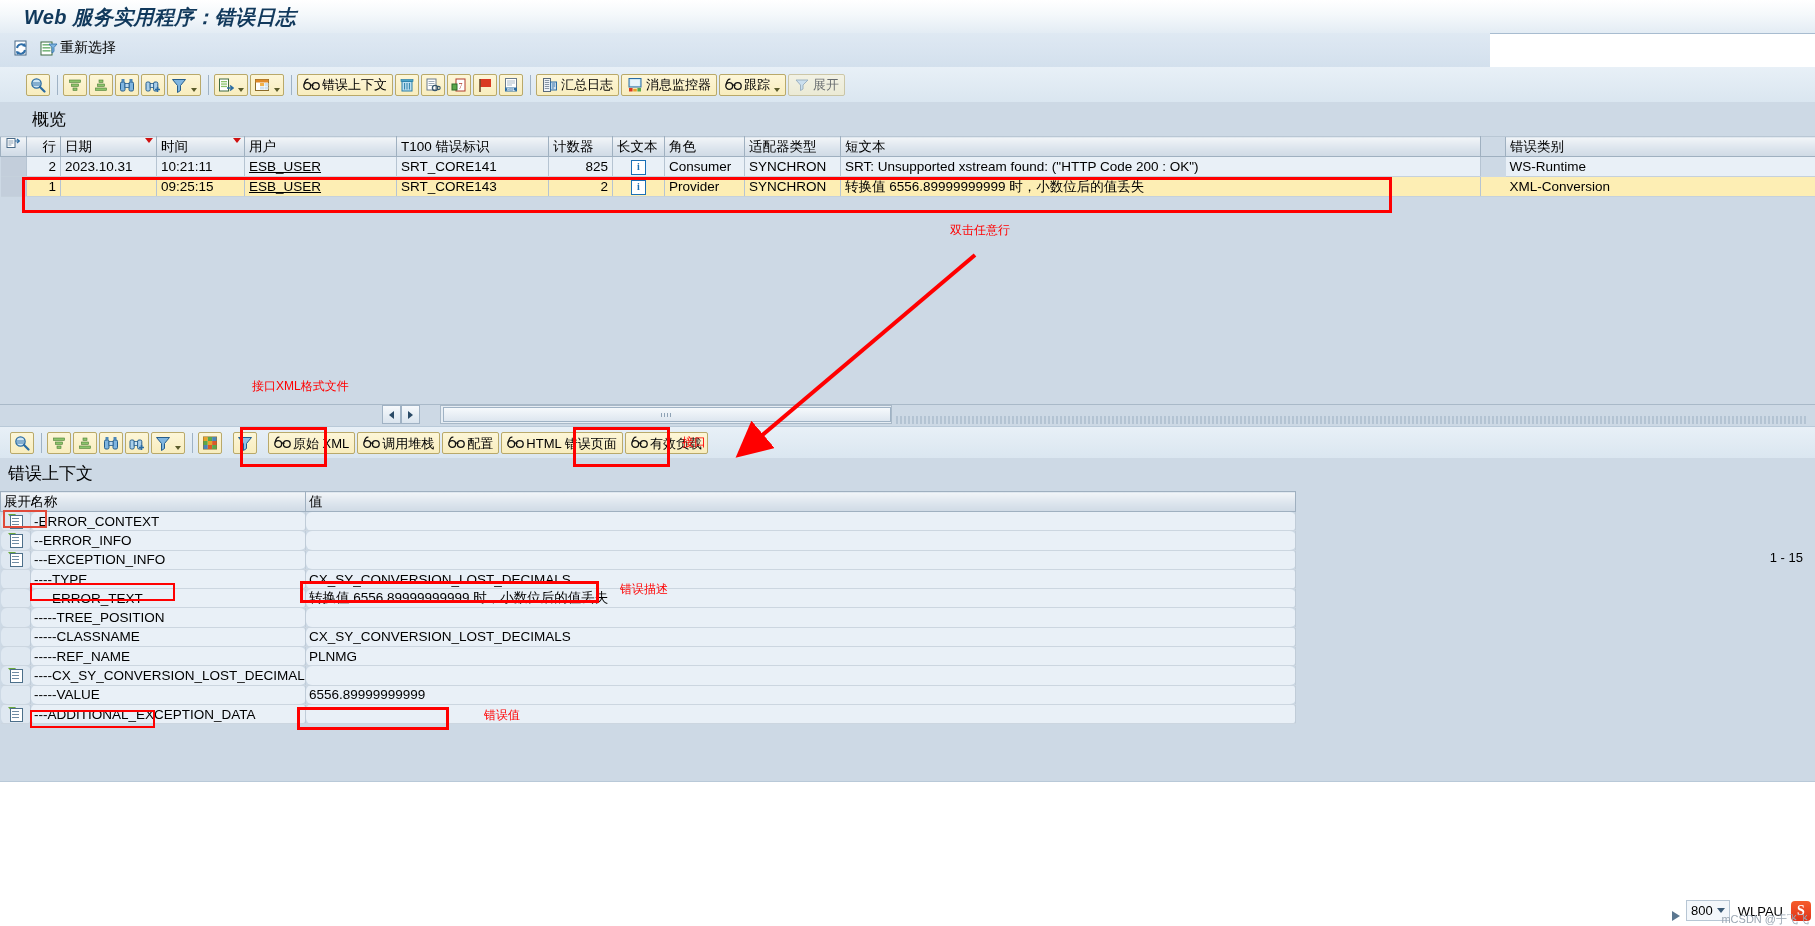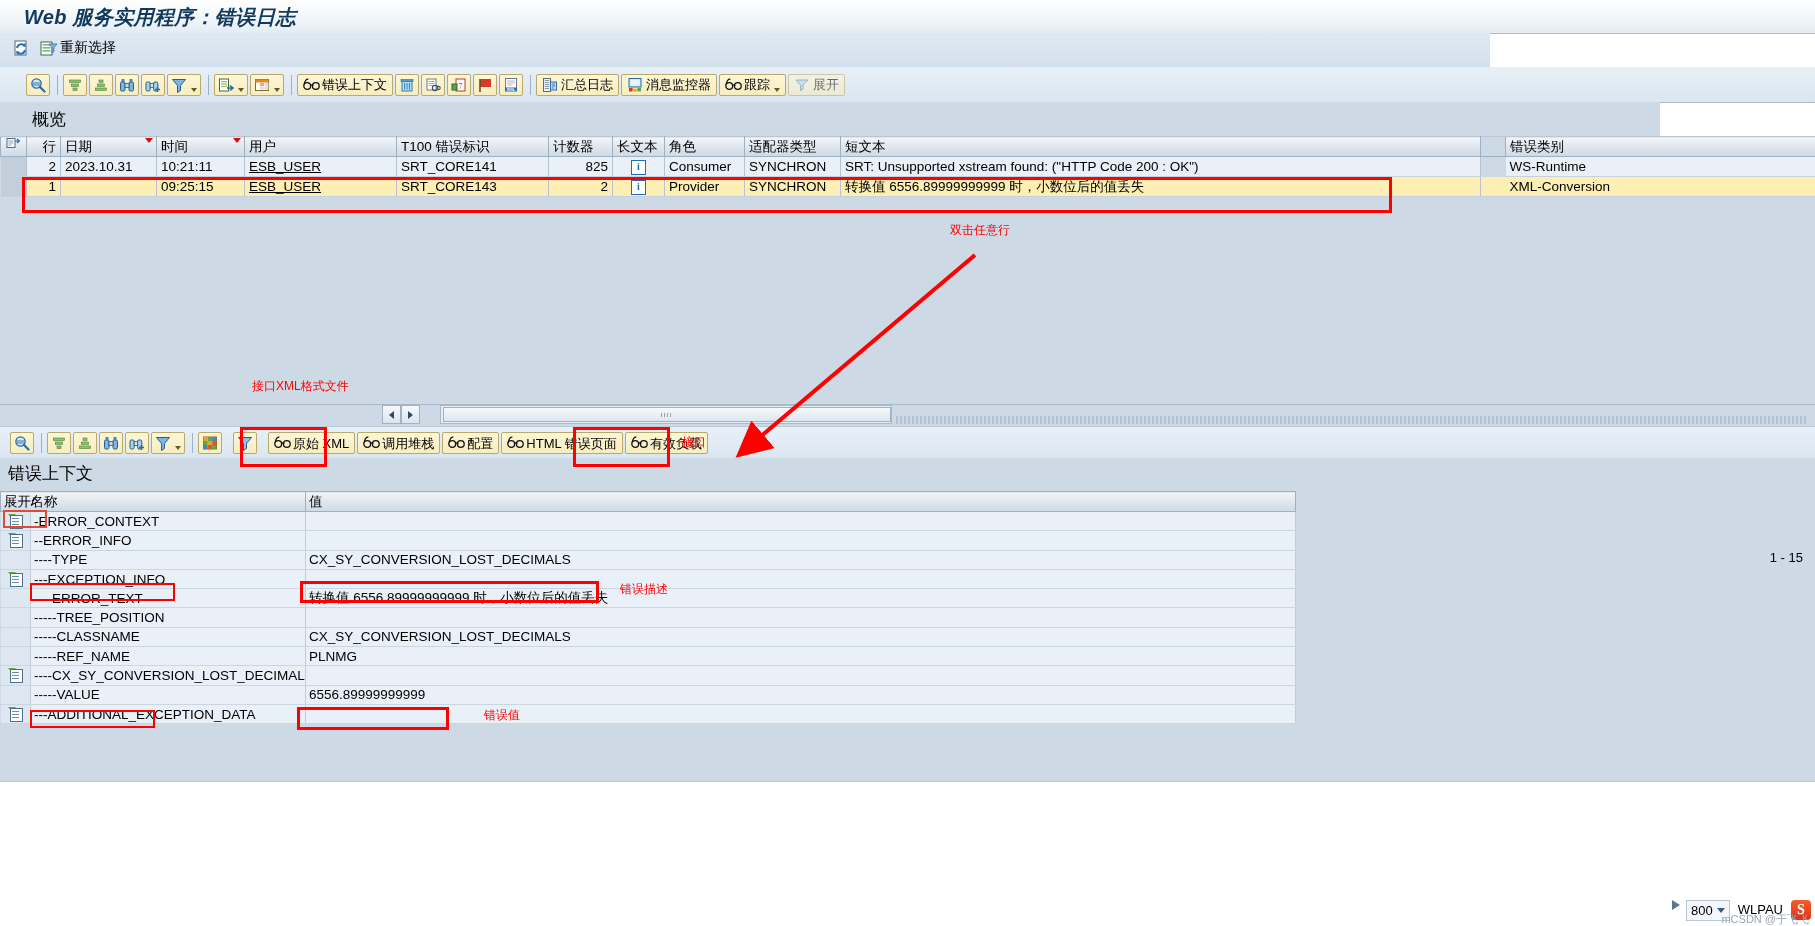--- a/index.html
+++ b/index.html
@@ -51,21 +51,21 @@
   .tsep{width:9px;height:22px;display:inline-block;}
   .tsep.line{width:1px;background:#9fb2c4;height:20px;margin:0 5px;}
   .tbtn.disabled{opacity:.55;}
   .tbtn .caret{
     width:0;height:0;border-left:3px solid transparent;border-right:3px solid transparent;
     border-top:4px solid #5a5a2a;margin-left:1px;align-self:flex-end;margin-bottom:3px;
   }
 
   
   .overview-hdr{
-    position:absolute;left:0;top:102px;width:1660px;height:34px;
+    position:absolute;left:0;top:102px;width:1815px;height:34px;
     background:#cdd9e5;
   }
   .overview-hdr .txt{
     position:absolute;left:32px;top:6px;font-size:17px;color:#000;
   }
 
   
   .gridwrap{position:absolute;left:0;top:136px;width:1815px;height:268px;background:#cdd9e5;}
   table.grid{border-collapse:collapse;table-layout:fixed;width:1815px;}
   table.grid th{
@@ -143,20 +143,21 @@
   table.tree{border-collapse:collapse;table-layout:fixed;width:1295px;}
   table.tree th{
     background:linear-gradient(to bottom,#f2f5f8 0%,#dde5ed 55%,#cfdae5 100%);
     border:1px solid #9fb0c0;font-weight:normal;font-size:13.5px;text-align:left;
     height:19px;padding:0 3px;white-space:nowrap;
   }
   table.tree td{
     border-right:1px solid #c0ccd8;border-bottom:1px solid #ccd6e0;
     height:18.3px;padding:0 3px;font-size:13.5px;white-space:nowrap;overflow:hidden;
     background:#e9f0f7;
+    border-radius:6px;
   }
   table.tree td.iconcell{background:#dfe8f1;text-align:center;padding:0;width:30px;}
   .nodeicon{display:inline-block;position:relative;width:15px;height:14px;vertical-align:-2px;}
   .nodeicon .sheet{
     position:absolute;left:2px;top:1px;width:11px;height:12px;background:#ffffff;
     border:1px solid #4c6f8a;
   }
   .nodeicon .sheet:before{
     content:"";position:absolute;left:1px;top:2px;width:7px;height:1px;background:#6f8ca4;
     box-shadow:0 3px 0 #6f8ca4,0 6px 0 #6f8ca4;
@@ -176,21 +177,21 @@
   .pageind{
     position:absolute;right:8px;top:549px;font-size:13px;color:#000;
     background:#cdd9e5;padding:1px 4px;
   }
 
   
   .statusbar{
     position:absolute;left:0;top:781px;width:1815px;height:145px;background:#ffffff;
     border-top:1px solid #b9c9d8;
   }
-  .statusright{position:absolute;right:4px;bottom:6px;display:flex;align-items:flex-start;gap:6px;font-size:13px;}
+  .statusright{position:absolute;right:4px;bottom:6px;display:flex;align-items:flex-end;gap:6px;font-size:13px;}
   .sbbox{
     display:flex;align-items:center;gap:4px;height:19px;padding:0 4px;
     border:1px solid #b7c6d4;background:#f3f7fb;
   }
   .sbplain{display:flex;align-items:center;gap:4px;height:19px;padding:0 2px;}
   .caretdown{width:0;height:0;border-left:4px solid transparent;border-right:4px solid transparent;border-top:5px solid #3b5a76;}
   .playtri{width:0;height:0;border-top:5px solid transparent;border-bottom:5px solid transparent;border-left:8px solid #5b7790;}
   .slogo{
     width:20px;height:20px;border-radius:4px;background:linear-gradient(to bottom,#f55c2a,#e0331a);
     color:#fff;font-weight:bold;font-size:14px;display:flex;align-items:center;justify-content:center;
@@ -701,28 +702,28 @@
             <td class="iconcell"><span class="nodeicon"><span class="arr"></span><span class="sheet"></span></span></td>
             <td>-ERROR_CONTEXT</td>
             <td></td>
           </tr>
           <tr>
             <td class="iconcell"><span class="nodeicon"><span class="arr"></span><span class="sheet"></span></span></td>
             <td>--ERROR_INFO</td>
             <td></td>
           </tr>
           <tr>
+            <td class="iconcell"><span class="nodeicon"><span class="arr"></span><span class="sheet"></span></span></td>
+            <td>---EXCEPTION_INFO</td>
+            <td></td>
+          </tr>
+          <tr>
             <td class="iconcell"></td>
             <td>----TYPE</td>
             <td>CX_SY_CONVERSION_LOST_DECIMALS</td>
-          </tr>
-          <tr>
-            <td class="iconcell"><span class="nodeicon"><span class="arr"></span><span class="sheet"></span></span></td>
-            <td>---EXCEPTION_INFO</td>
-            <td></td>
           </tr>
           <tr>
             <td class="iconcell"></td>
             <td>----ERROR_TEXT</td>
             <td>转换值 6556.89999999999 时，小数位后的值丢失</td>
           </tr>
           <tr>
             <td class="iconcell"></td>
             <td>-----TREE_POSITION</td>
             <td></td>

